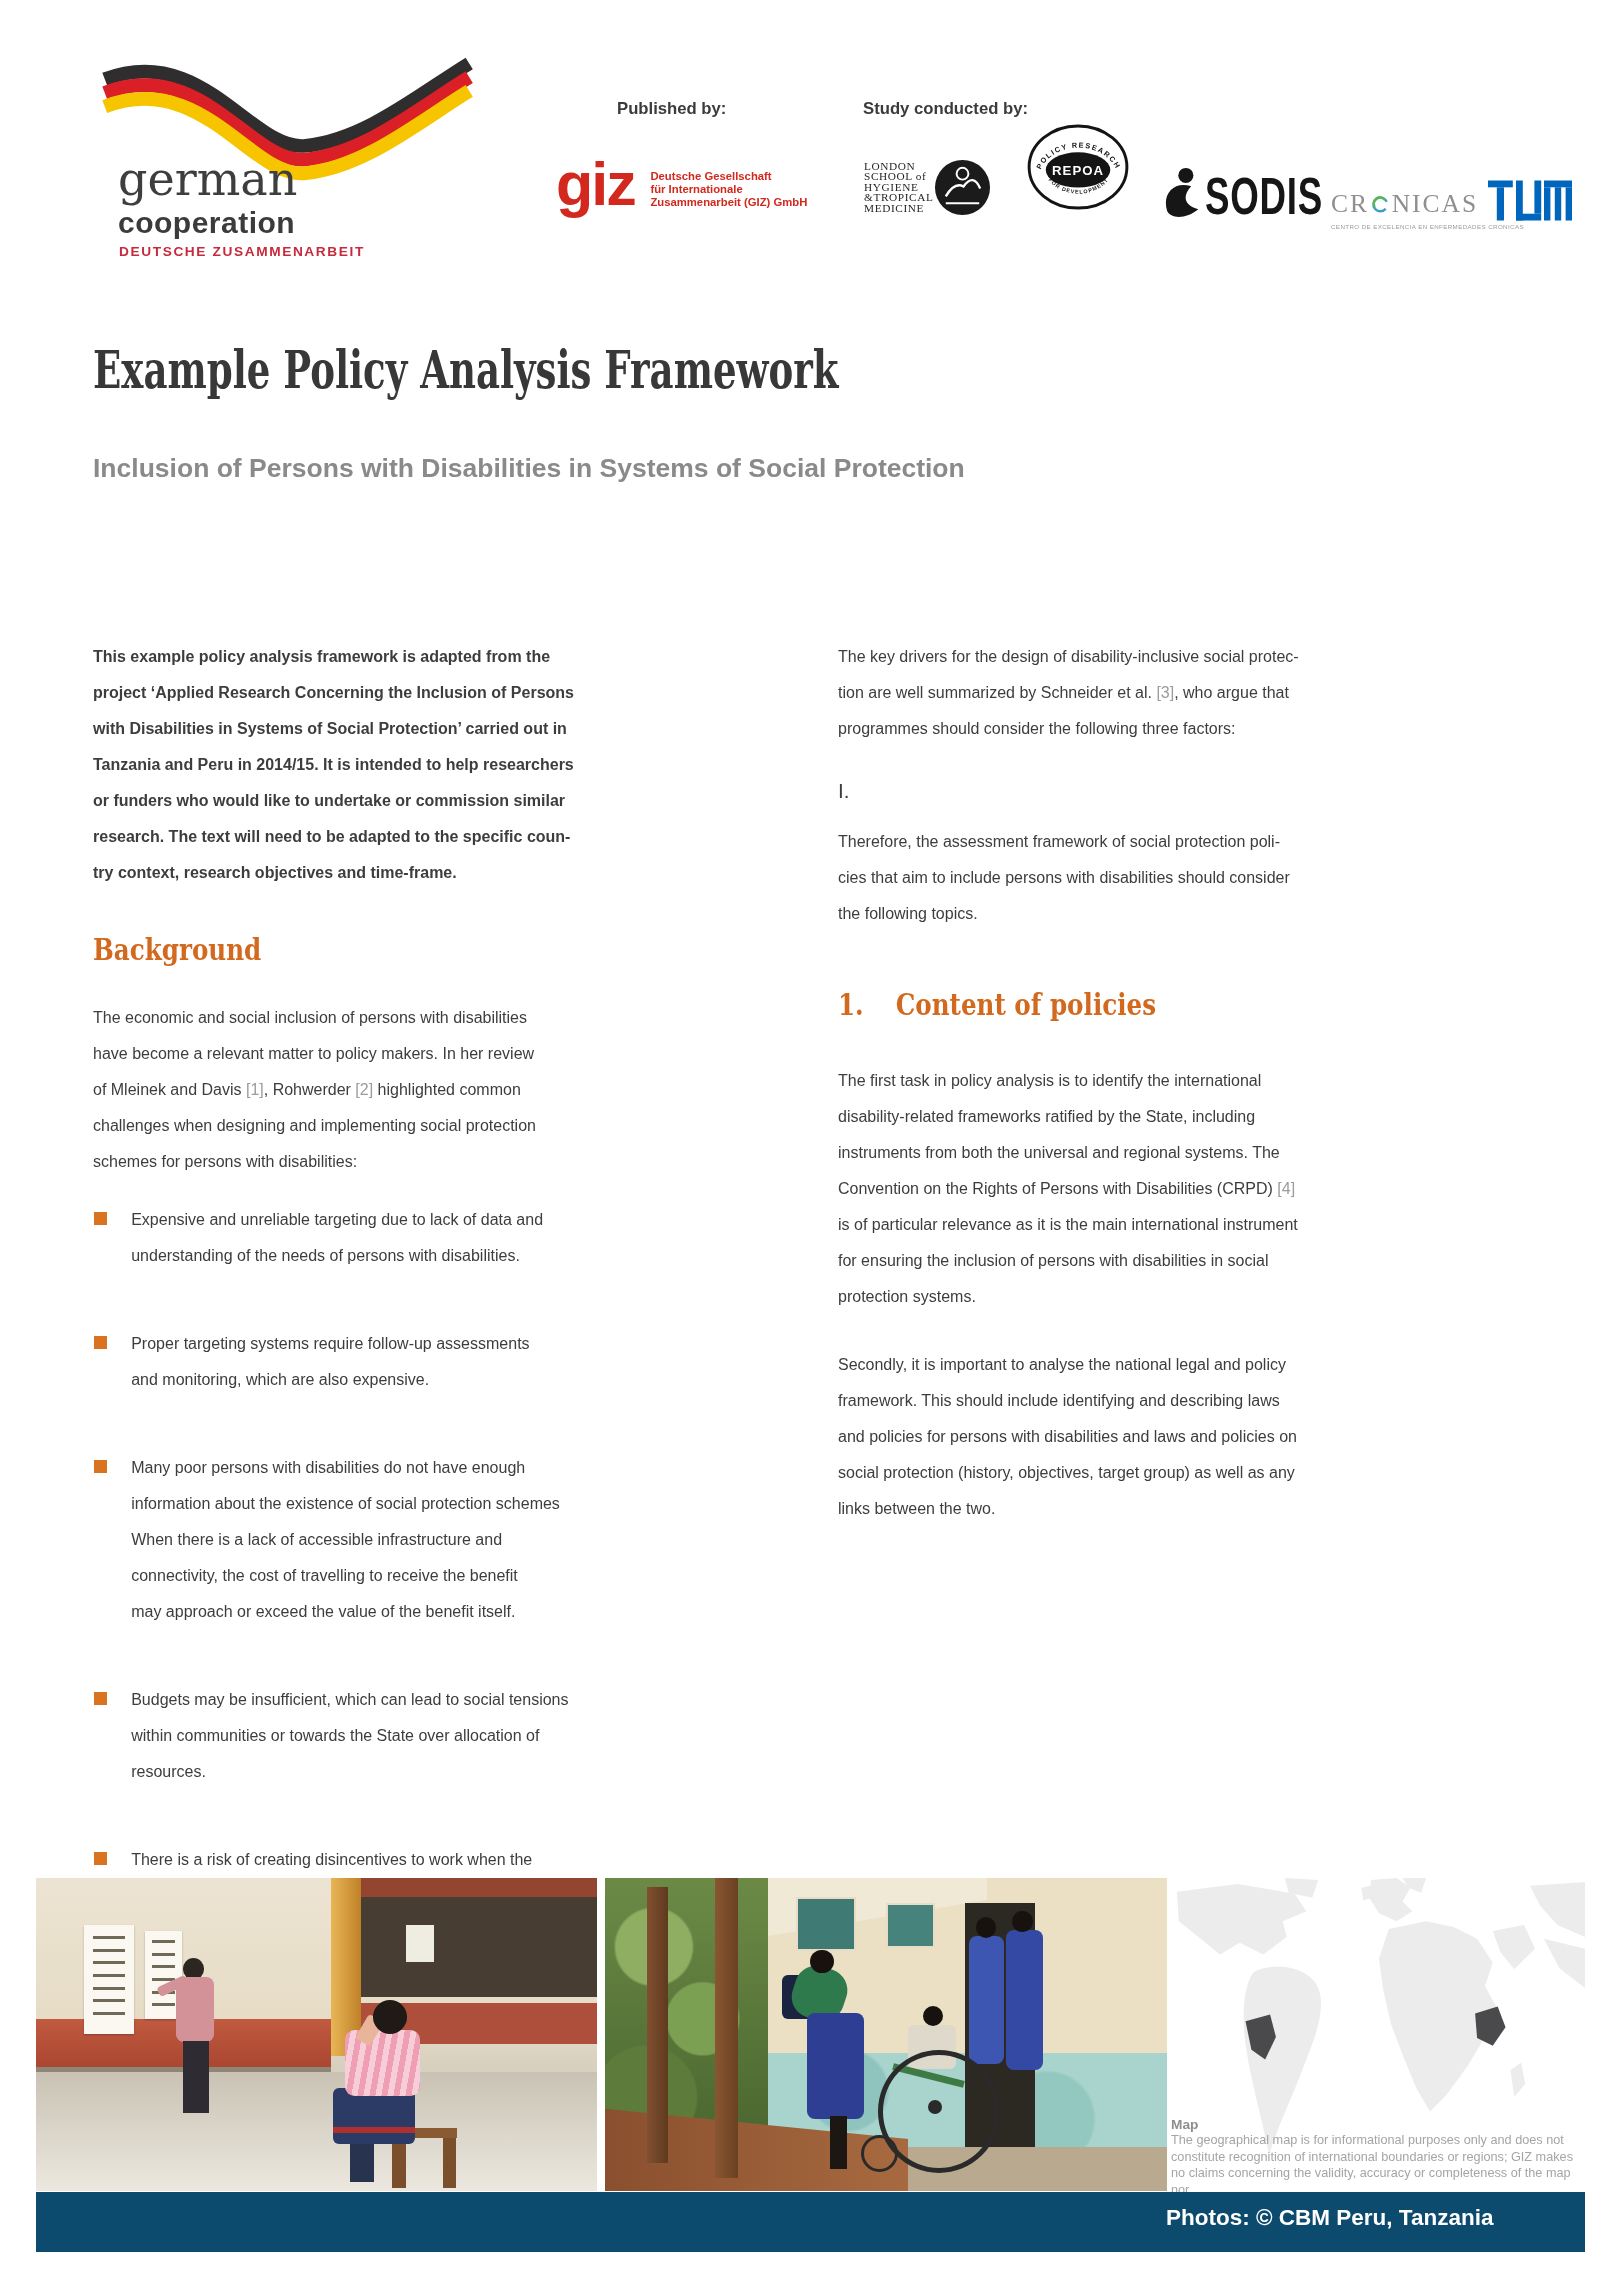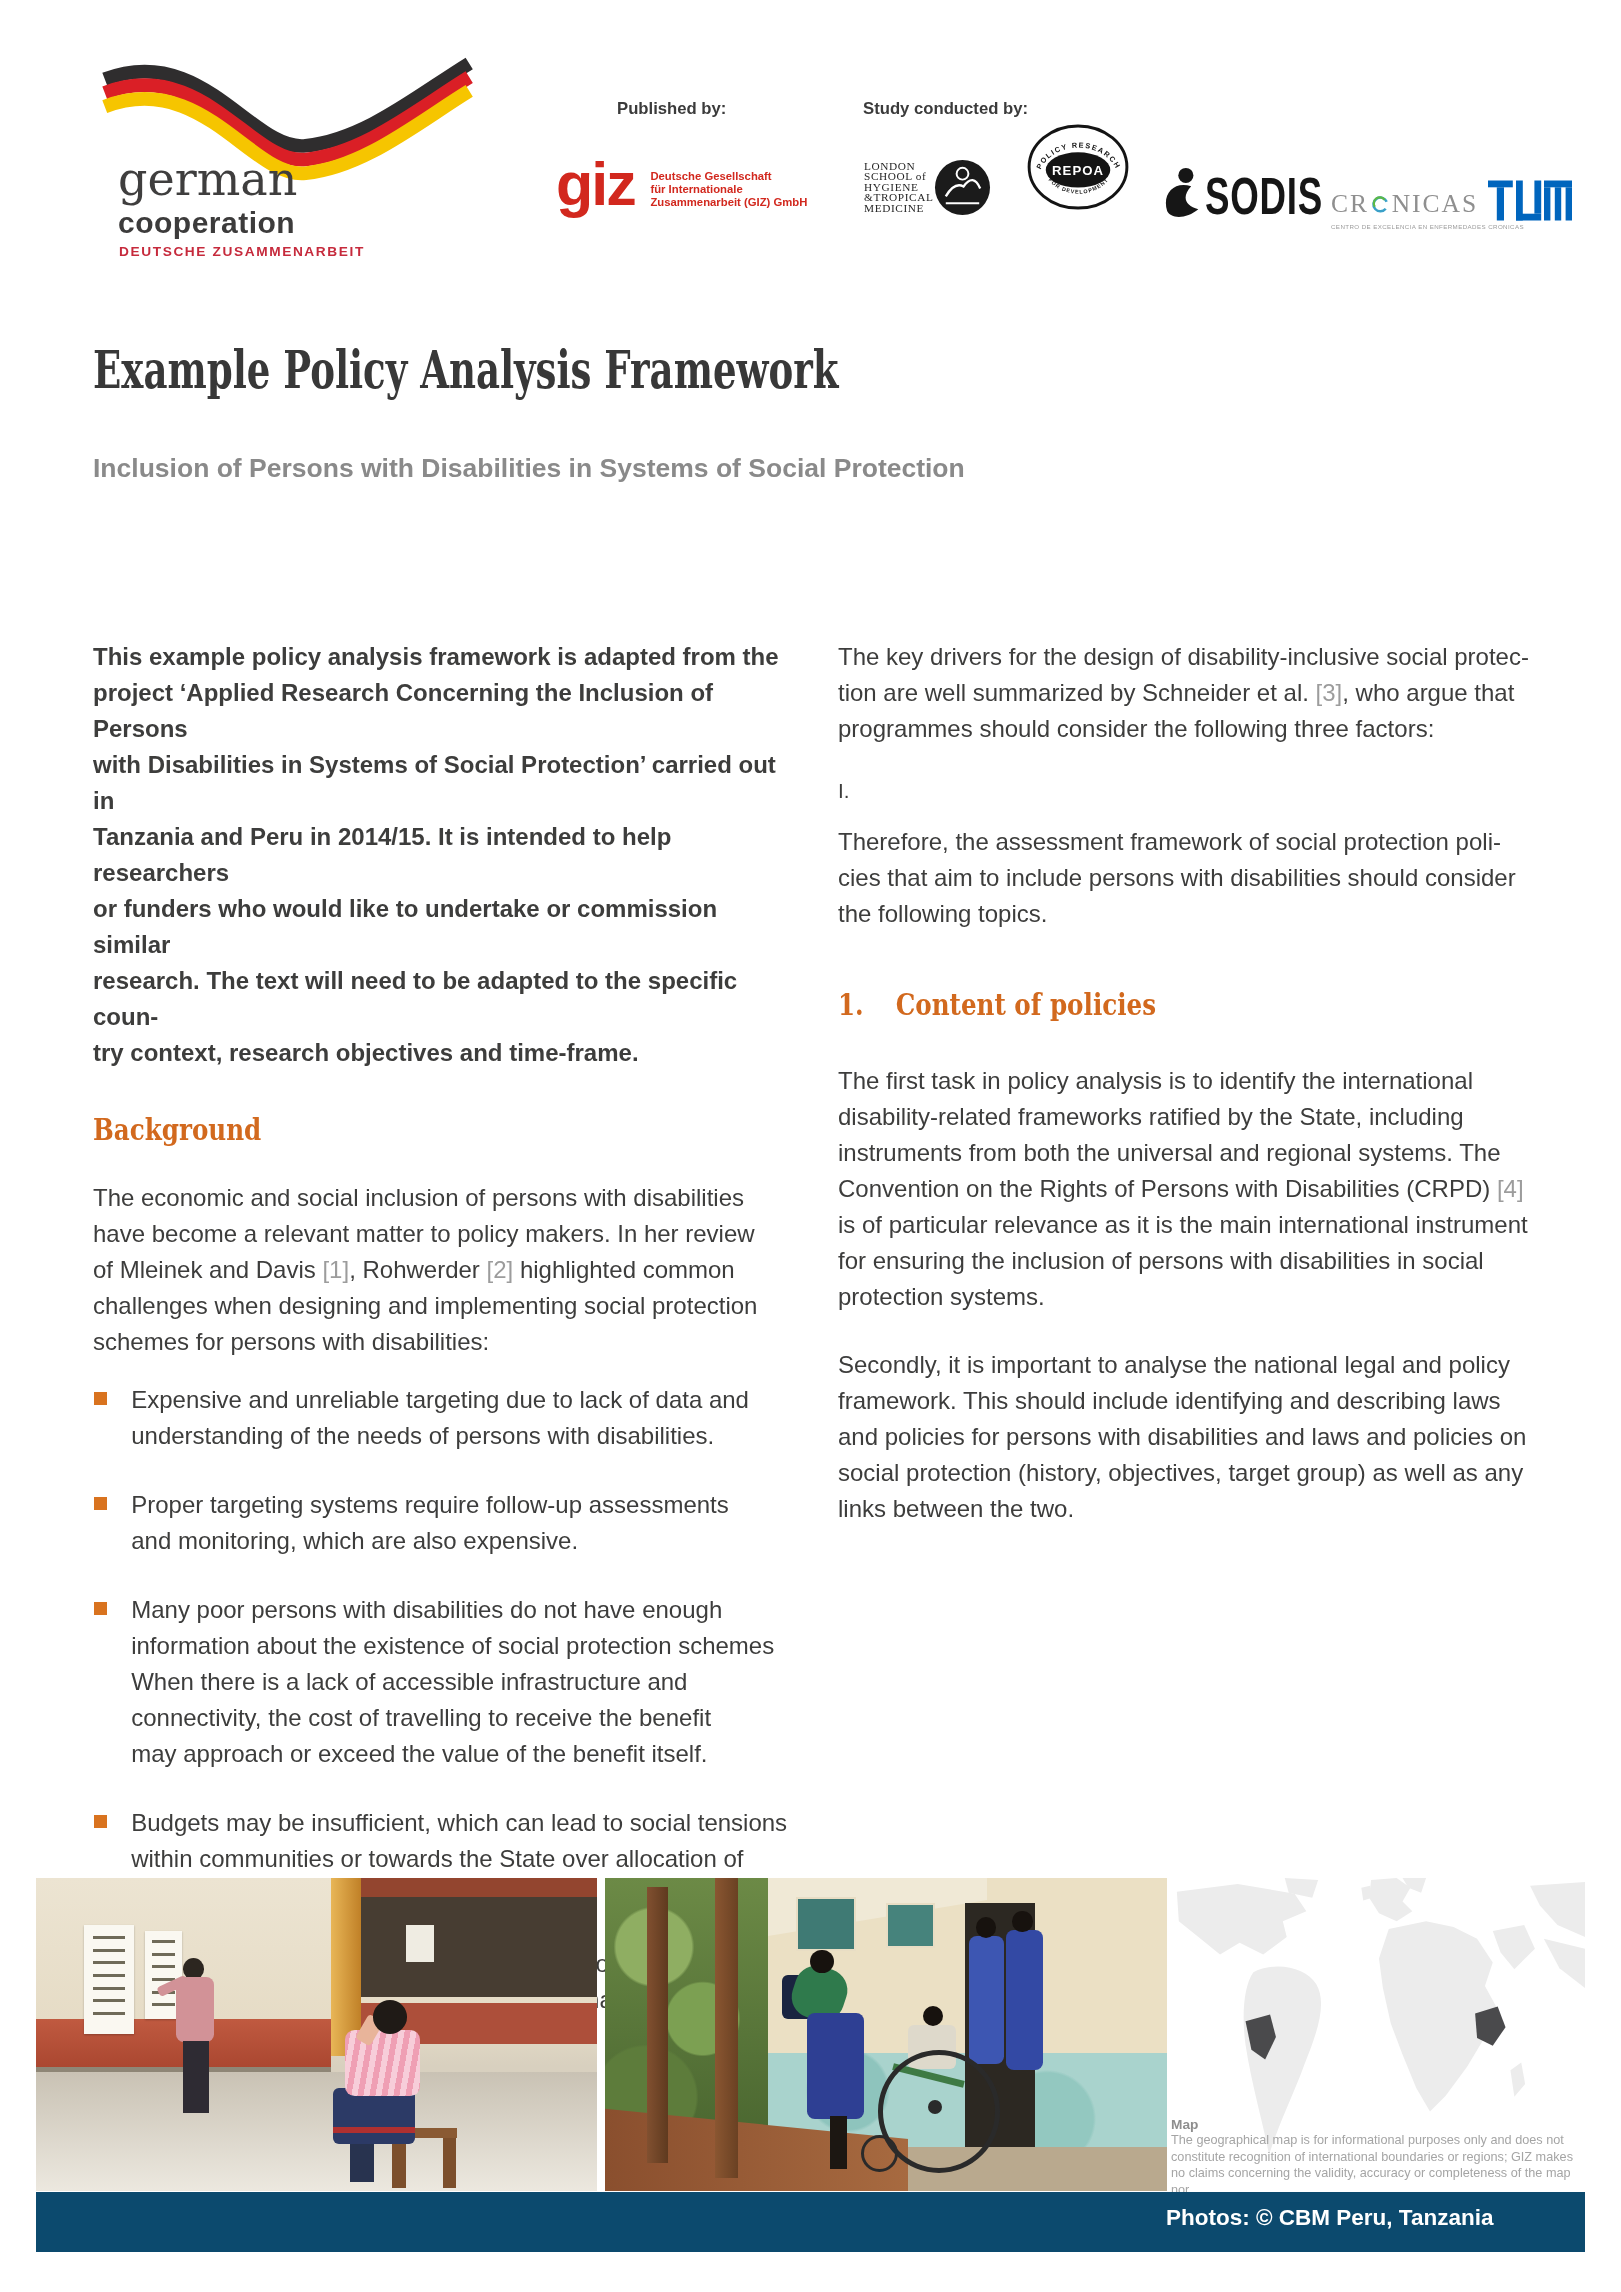--- a/index.html
+++ b/index.html
@@ -33,32 +33,32 @@
 
   
   .doc-title{left:93px;top:338px;font:700 53px "DejaVu Serif",serif;color:#383838;
              transform:scaleX(.70);transform-origin:0 0;white-space:nowrap;letter-spacing:0;}
   .doc-subtitle{left:93px;top:453px;font:700 26.5px "Liberation Sans",sans-serif;color:#8a8a8a;white-space:nowrap;}
 
   
   .col{position:absolute;top:639px;}
   .col-left{left:93px;width:696px;}
   .col-right{left:838px;width:730px;}
-  .body-text{font-size:24px;line-height:36px;color:#3d3d3c;white-space:pre-line;margin:0;}
+  .body-text{font-size:16px;line-height:36px;color:#3d3d3c;white-space:pre-line;margin:0;}
   .bold{font-weight:700;}
   .ref{color:#9C9C9C;}
   .h-orange{font:700 30px/39px "DejaVu Serif",serif;color:#D2691E;transform:scaleX(.82);
             transform-origin:0 0;white-space:nowrap;}
   .h-bg{margin:39px 0 31px;}
   .h-content{margin:53px 0 0;}
   .h-num{display:inline-block;}
   .h-title{display:inline-block;margin-left:39px;}
   ul.bullets{list-style:none;margin:21.6px 0 0;padding:0;}
   ul.bullets li{display:flex;}
-  ul.bullets li + li{margin-top:33px;}
+  ul.bullets li + li{margin-top:52px;}
   .sq{flex:none;width:12.7px;height:12.7px;background:#D9731F;margin:10.8px 24.5px 0 1px;}
   .factors{margin-top:25.5px;}
   .factor{display:flex;}
   .f-num{flex:none;width:49px;font-size:20.6px;line-height:36px;color:#3d3d3c;}
   .therefore{margin-top:15.7px;}
   .c1{margin-top:39px;}
   .c2{margin-top:32px;}
 
   
   .photo{position:absolute;top:1878px;height:313px;overflow:hidden;}

